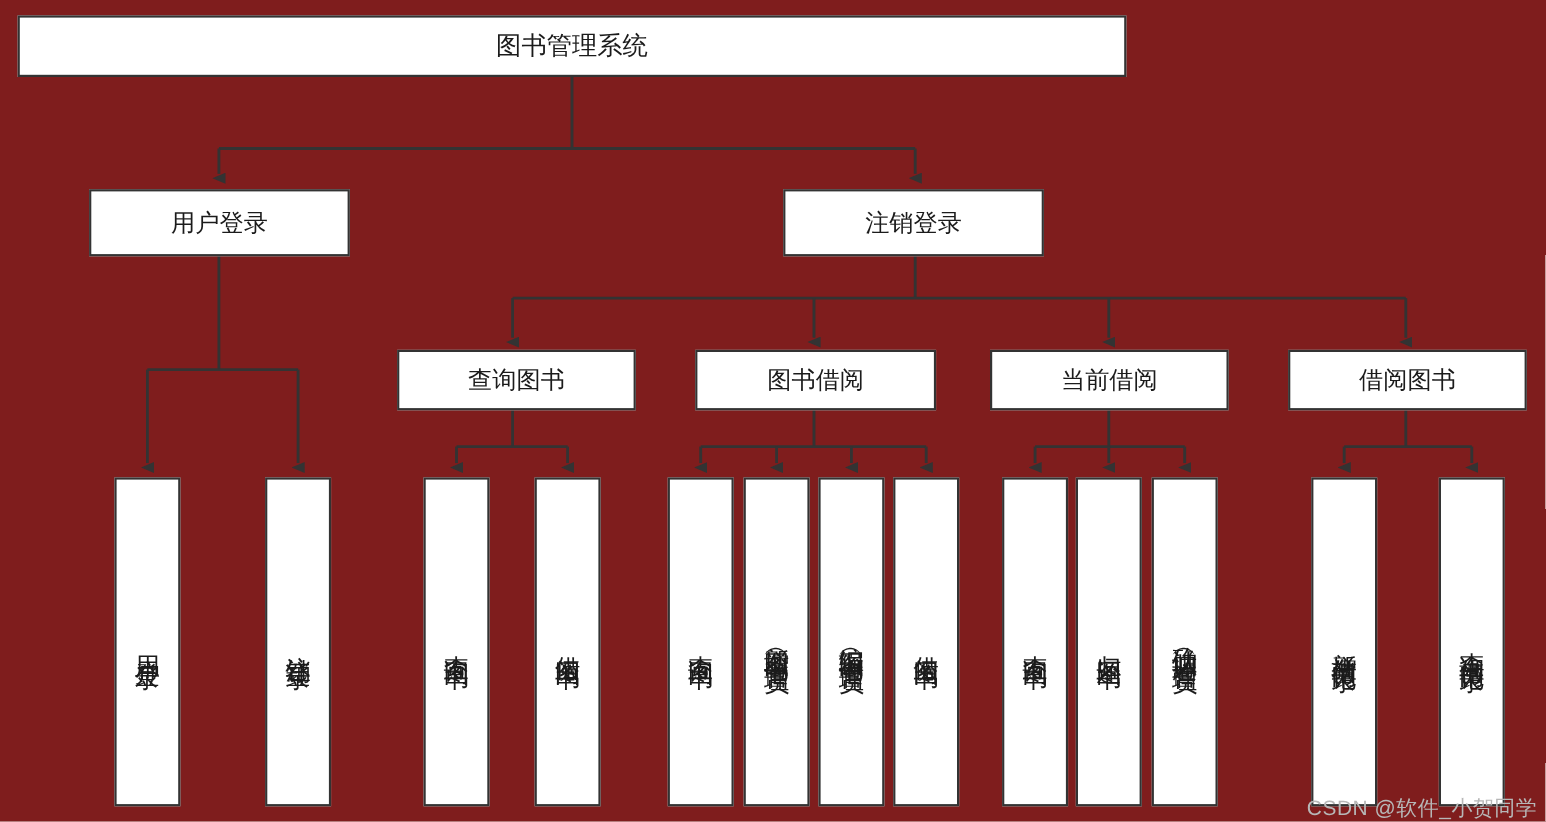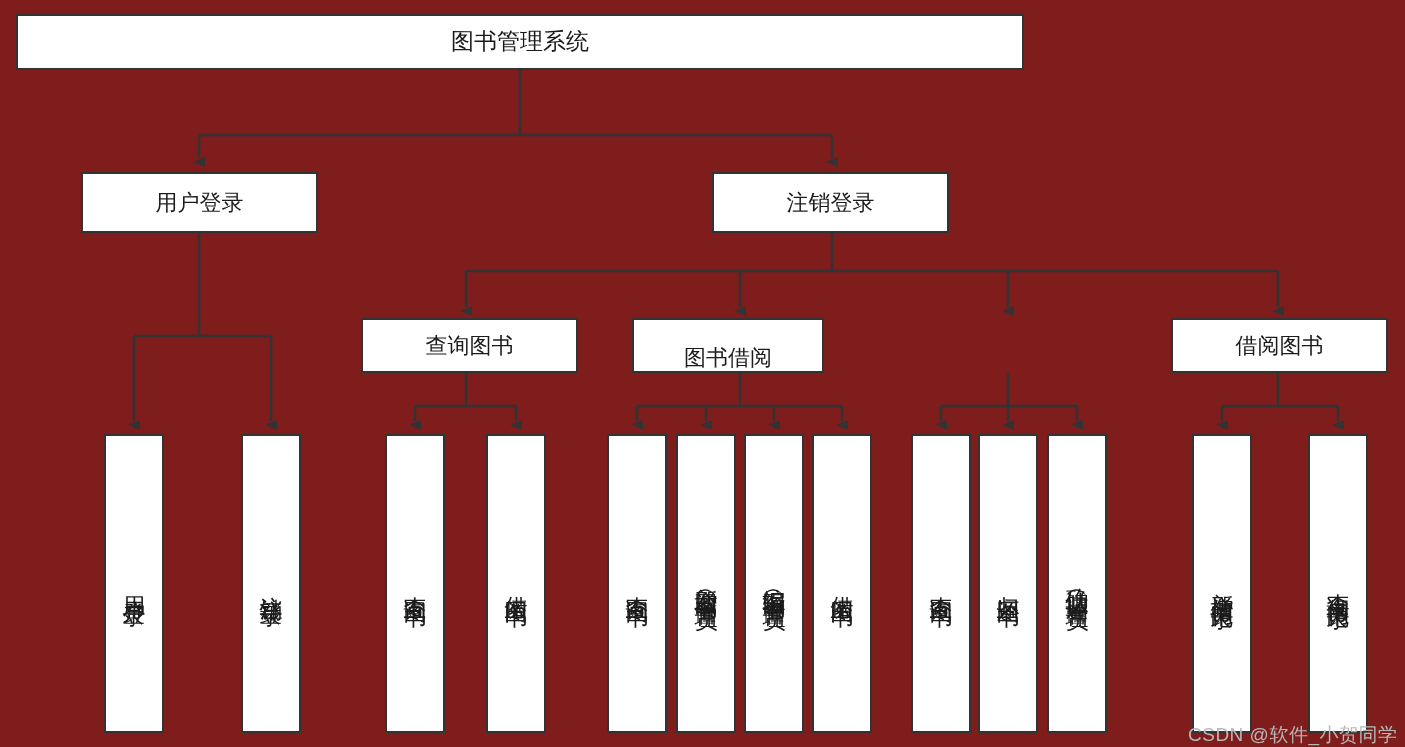--- a/index.html
+++ b/index.html
@@ -136,22 +136,25 @@
   <div class="node h" style="left:81px; top:172px; width:237px; height:61px;">
     <span class="label">用户登录</span>
   </div>
   <div class="node h" style="left:712px; top:172px; width:237px; height:61px;">
     <span class="label">注销登录</span>
   </div>
 
   <div class="node h" style="left:361px; top:318px; width:217px; height:55px;">
     <span class="label">查询图书</span>
   </div>
-  <div class="node h" style="left:632px; top:318px; width:192px; height:55px;align-items:flex-end;">
+  <div class="node h" style="left:632px; top:318px; width:219px; height:55px;">
     <span class="label">图书借阅</span>
+  </div>
+  <div class="node h" style="left:900px; top:318px; width:217px; height:55px;">
+    <span class="label">当前借阅</span>
   </div>
   <div class="node h" style="left:1171px; top:318px; width:217px; height:55px;">
     <span class="label">借阅图书</span>
   </div>
 
   <div class="node v" style="left:104px; top:434px; width:60px; height:299px;">
     <span class="label">用户登录</span>
   </div>
   <div class="node v" style="left:241px; top:434px; width:60px; height:299px;">
     <span class="label">注销登录</span>

